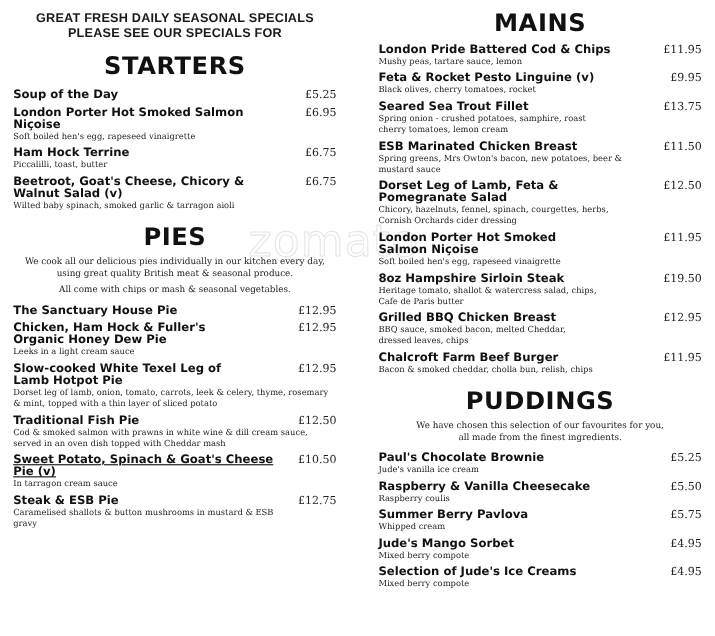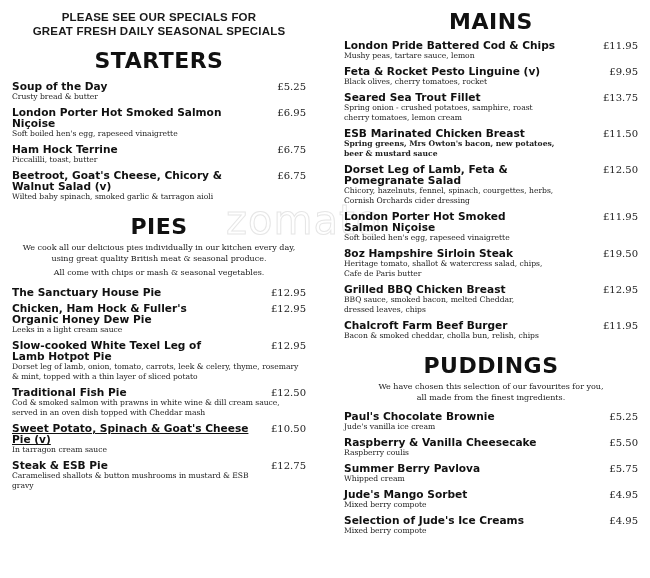--- a/index.html
+++ b/index.html
@@ -71,31 +71,30 @@
       pointer-events: none;
     }
   </style>
 </head>
 <body>
 
 <div class="watermark">zomato</div>
 
 <div class="col col-left">
   <div class="specials">
+    <div>GREAT FRESH DAILY SEASONAL SPECIALS</div>
     <div>PLEASE SEE OUR SPECIALS FOR</div>
-    <div>GREAT FRESH DAILY SEASONAL SPECIALS</div>
   </div>
 
   <div class="section-title" style="margin-top:10px;">STARTERS</div>
 
   <div style="margin-top:7px;">
     <div class="item" style="margin-bottom:5px;">
       <div class="item-name">Soup of the Day</div>
       <div class="item-price">£5.25</div>
-      <div class="item-desc">Crusty bread &amp; butter</div>
     </div>
     <div class="item" style="margin-bottom:5px;">
       <div class="item-name" style="padding-right:40px;">London Porter Hot Smoked Salmon Niçoise</div>
       <div class="item-price">£6.95</div>
       <div class="item-desc">Soft boiled hen's egg, rapeseed vinaigrette</div>
     </div>
     <div class="item" style="margin-bottom:5px;">
       <div class="item-name">Ham Hock Terrine</div>
       <div class="item-price">£6.75</div>
       <div class="item-desc">Piccalilli, toast, butter</div>
@@ -159,21 +158,21 @@
       <div class="item-desc">Black olives, cherry tomatoes, rocket</div>
     </div>
     <div class="item" style="margin-bottom:5px;">
       <div class="item-name">Seared Sea Trout Fillet</div>
       <div class="item-price">£13.75</div>
       <div class="item-desc" style="width:200px;">Spring onion - crushed potatoes, samphire, roast cherry tomatoes, lemon cream</div>
     </div>
     <div class="item" style="margin-bottom:5px;">
       <div class="item-name">ESB Marinated Chicken Breast</div>
       <div class="item-price">£11.50</div>
-      <div class="item-desc" style="width:225px;font-weight:bold;">Spring greens, Mrs Owton's bacon, new potatoes, beer &amp; mustard sauce</div>
+      <div class="item-desc" style="width:225px;">Spring greens, Mrs Owton's bacon, new potatoes, beer &amp; mustard sauce</div>
     </div>
     <div class="item" style="margin-bottom:5px;">
       <div class="item-name" style="width:180px;padding-right:0;">Dorset Leg of Lamb, Feta &amp; Pomegranate Salad</div>
       <div class="item-price">£12.50</div>
       <div class="item-desc" style="width:225px;">Chicory, hazelnuts, fennel, spinach, courgettes, herbs, Cornish Orchards cider dressing</div>
     </div>
     <div class="item" style="margin-bottom:5px;">
       <div class="item-name" style="width:180px;padding-right:0;">London Porter Hot Smoked Salmon Niçoise</div>
       <div class="item-price">£11.95</div>
       <div class="item-desc">Soft boiled hen's egg, rapeseed vinaigrette</div>

